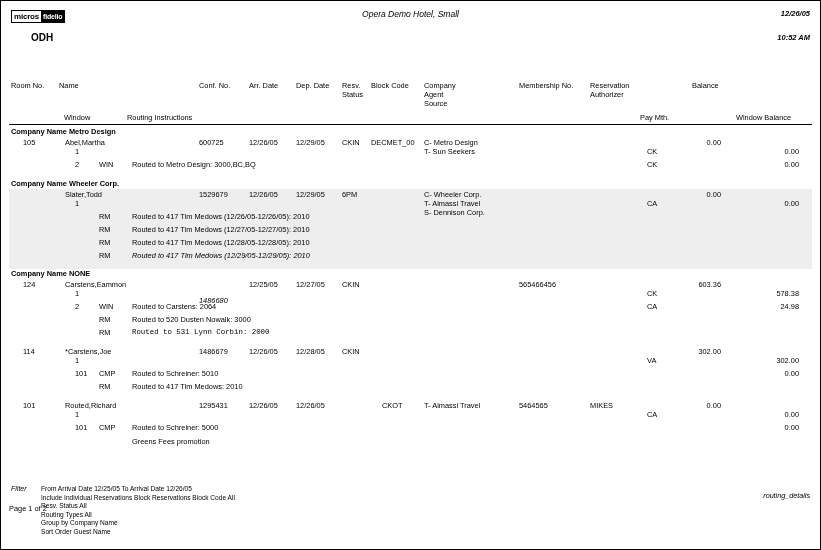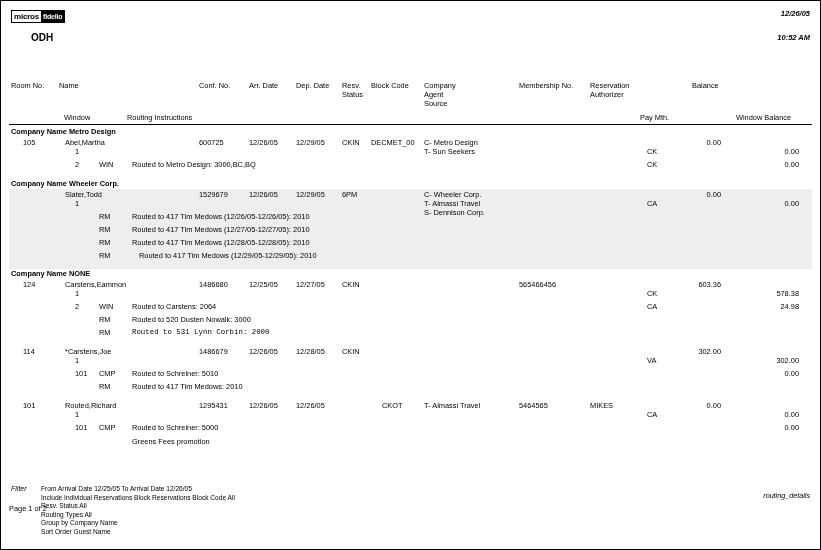--- a/index.html
+++ b/index.html
@@ -54,20 +54,21 @@
 <body>
 
 <div class="page">
   <div class="rpt">
 
     <div class="logo">
       <span class="a">micros</span>
         <span class="b">fidelio</span>
     </div>
     <div class="odh">ODH</div>
+    <div class="doc-title">Opera Demo Hotel, Small</div>
     <div class="hdr-date">12/26/05</div>
     <div class="hdr-time">10:52 AM</div>
 
     <div class="colhdr">
       <span style="left:2px;top:8px">Room No.</span>
       <span style="left:50px;top:8px">Name</span>
       <span style="left:190px;top:8px">Conf. No.</span>
       <span style="left:240px;top:8px">Arr. Date</span>
       <span style="left:287px;top:8px">Dep. Date</span>
       <span style="left:333px;top:8px">Resv.</span>
@@ -121,25 +122,25 @@
         <span class="c" style="top: 71.816px; left: 66px;">1</span>
         <span class="c" style="top: 71.816px; left: 638px;">CA</span>
         <span class="r" style="top: 71.816px; left: auto; right: 13px;">0.00</span>
         <span class="c" style="top: 84.872px; left: 90px;">RM</span>
         <span class="c" style="top: 84.872px; left: 123px;">Routed to 417 Tim Medows (12/26/05-12/26/05): 2010</span>
         <span class="c" style="top: 97.928px; left: 90px;">RM</span>
         <span class="c" style="top: 97.928px; left: 123px;">Routed to 417 Tim Medows (12/27/05-12/27/05): 2010</span>
         <span class="c" style="top: 110.984px; left: 90px;">RM</span>
         <span class="c" style="top: 110.984px; left: 123px;">Routed to 417 Tim Medows (12/28/05-12/28/05): 2010</span>
         <span class="c" style="top: 124.04px; left: 90px;">RM</span>
-        <span class="c" style="top: 124.04px; left: 130px;">Routed to 417 Tim Medows (12/29/05-12/29/05): 2010</span>
+        <span class="c" style="top: 124.04px; left: 123px; font-style: italic;">Routed to 417 Tim Medows (12/29/05-12/29/05): 2010</span>
         <span class="c" style="top: 142.4px; left: 2px; font-weight: bold;">Company Name NONE</span>
         <span class="c" style="top: 153px; left: 14px;">124</span>
         <span class="c" style="top: 153px; left: 56px;">Carstens,Eammon</span>
-        <span class="c" style="top: 153px; left: 190px;">1486680</span>
+        <span class="c" style="top: 169px; left: 190px; font-style: italic;">1486680</span>
         <span class="c" style="top: 153px; left: 240px;">12/25/05</span>
         <span class="c" style="top: 153px; left: 287px;">12/27/05</span>
         <span class="c" style="top: 153px; left: 333px;">CKIN</span>
         <span class="c" style="top: 153px; left: 510px;">565466456</span>
         <span class="r" style="top: 153px; left: auto; right: 91px;">603.36</span>
         <span class="c" style="top: 162.216px; left: 66px;">1</span>
         <span class="c" style="top: 162.216px; left: 638px;">CK</span>
         <span class="r" style="top: 162.216px; left: auto; right: 13px;">578.38</span>
         <span class="c" style="top: 175.272px; left: 66px;">2</span>
         <span class="c" style="top: 175.272px; left: 90px;">WIN</span>

